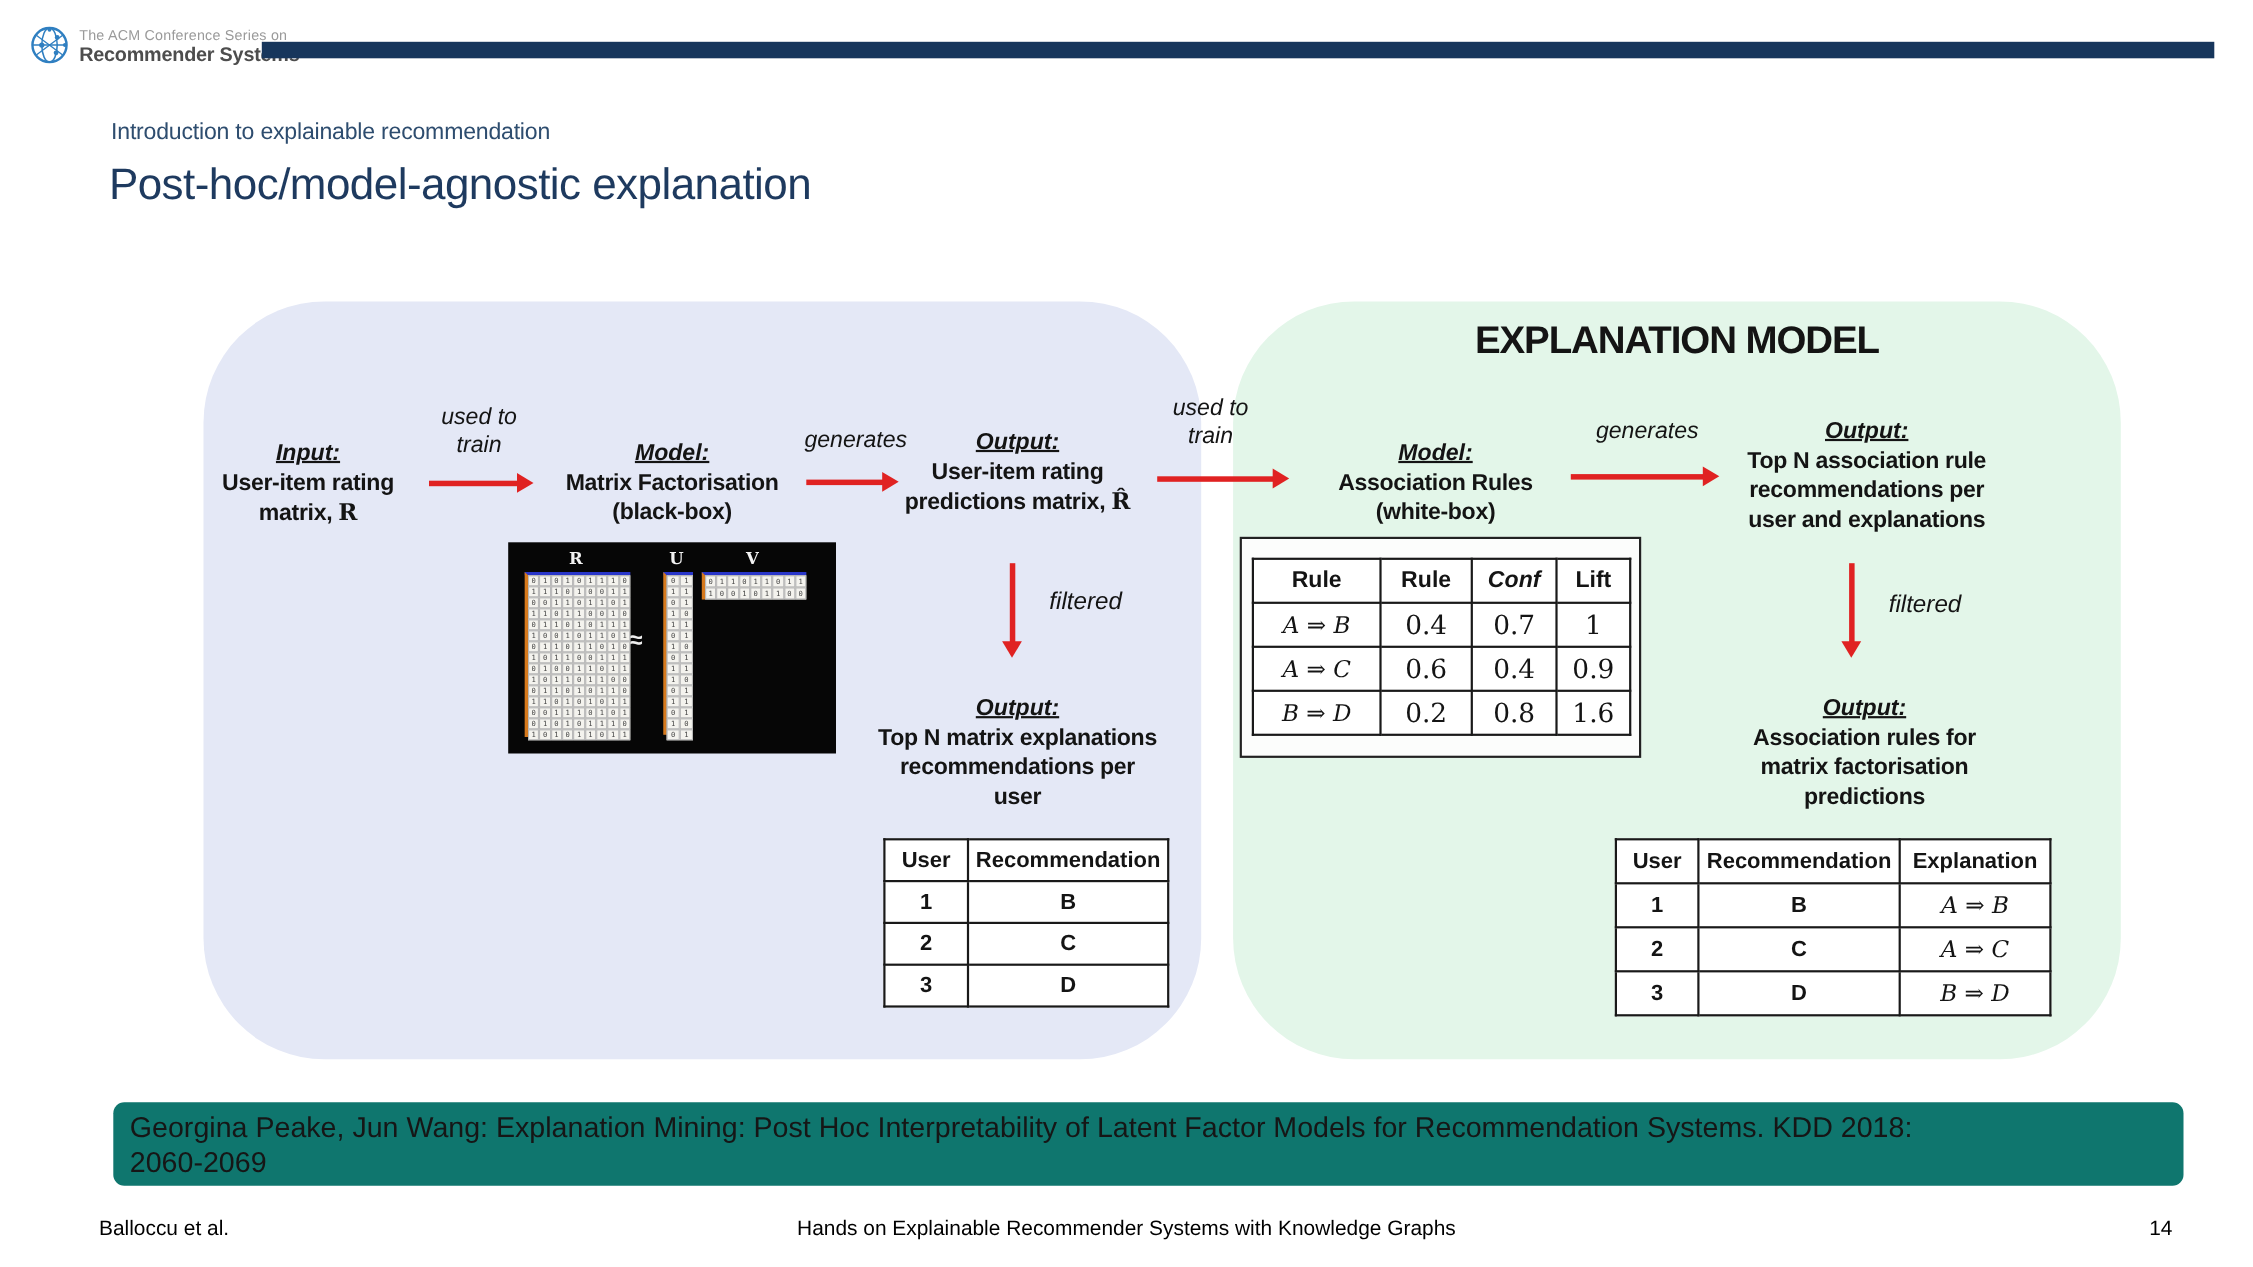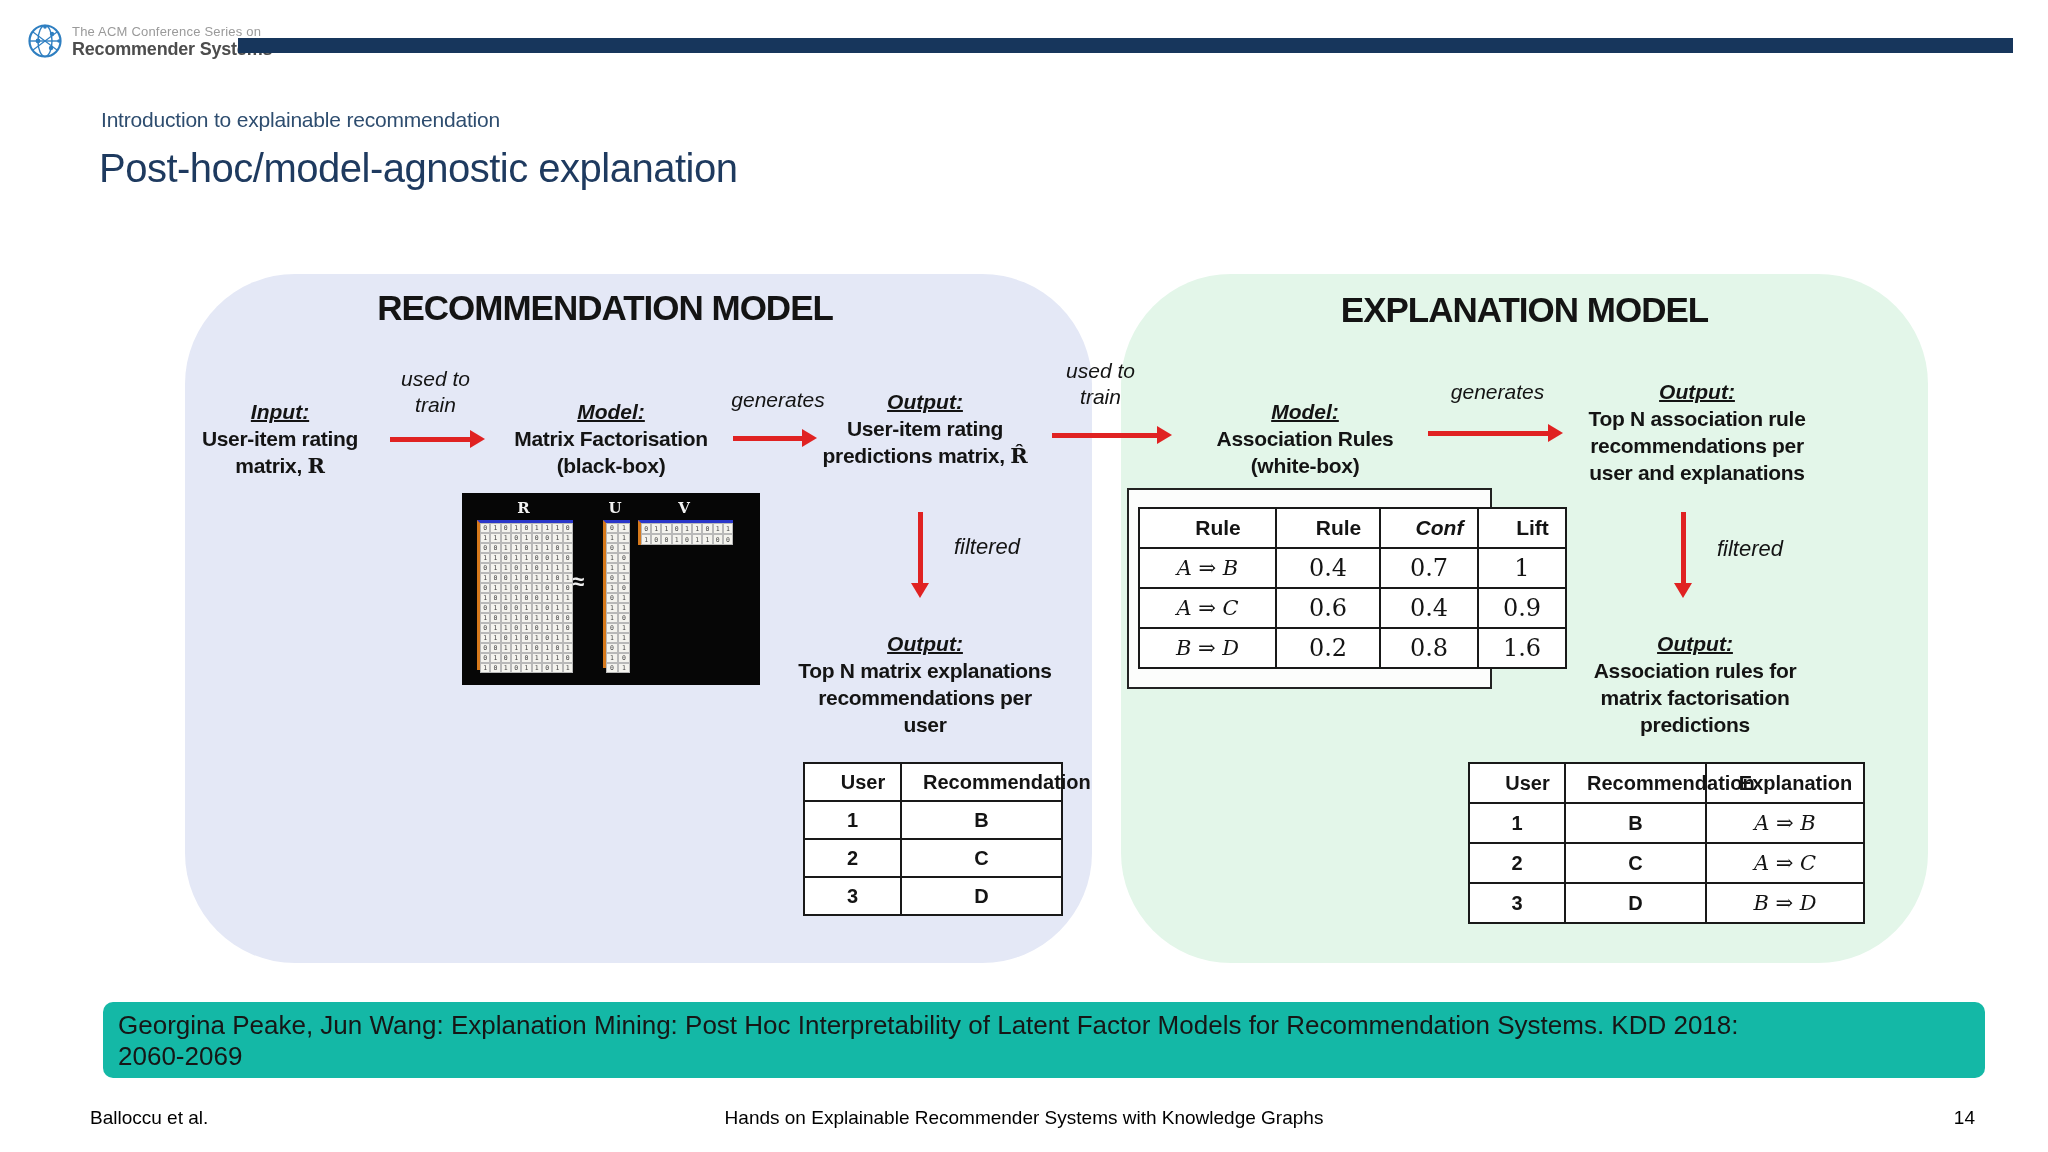--- a/index.html
+++ b/index.html
@@ -44,21 +44,21 @@
   .fig-approx{position:absolute;color:#eeeeee;font-size:22px;font-weight:700;}
   .matrix{position:absolute;display:flex;flex-direction:column;
           border-top:3px solid #2936c9;border-left:3px solid #d6791c;background:#222;}
   .m-row{flex:1;display:flex;}
   .m-cell{flex:1;background:#f4f3ee;border:0.5px solid #b9b9b9;color:#444;font-size:6.5px;
           display:flex;align-items:center;justify-content:center;font-family:"DejaVu Sans Mono",monospace;}
 
   
   .ui-table{border-collapse:collapse;background:#ffffff;table-layout:fixed;}
   .ui-table th,.ui-table td{border:2px solid #191919;text-align:center;vertical-align:middle;padding:0;}
-  .ui-table th{font-size:20px;font-weight:700;color:#141414;padding-left:21px;}
+  .ui-table th{font-size:20px;font-weight:700;color:#141414;}
   .ui-table td{font-size:20px;font-weight:600;color:#141414;}
   .math{font-family:"DejaVu Serif",serif !important;font-style:italic;font-weight:400 !important;font-size:21px !important;}
 
   #rec-table-wrap table{width:260px;}
   #rec-table-wrap tr{height:38px;}
   #rec-table-wrap th:nth-child(1),#rec-table-wrap td:nth-child(1){width:74px;}
 
   .rules-box{position:absolute;left:1127px;top:488px;width:361px;height:197px;
              border:2px solid #222;background:#fcfdfc;}
   #rules-table-wrap{position:absolute;left:1138px;top:507px;}
@@ -70,21 +70,21 @@
   #rules-table-wrap th:nth-child(2){width:81px;}
   #rules-table-wrap th:nth-child(3){width:75px;font-style:italic;}
   #rules-table-wrap th:nth-child(4){width:65px;}
 
   #exp-table-wrap table{width:397px;}
   #exp-table-wrap tr{height:40px;}
   #exp-table-wrap th:nth-child(1),#exp-table-wrap td:nth-child(1){width:73px;}
   #exp-table-wrap th:nth-child(3),#exp-table-wrap td:nth-child(3){width:135px;}
 
   
-  .citation-bar{position:absolute;left:103px;top:1002px;width:1882px;height:76px;background:#14b8a6;
+  .citation-bar{position:absolute;left:103px;top:1002px;width:1882px;height:76px;background:#0f766e;
                 border-radius:10px;box-sizing:border-box;padding:8px 15px;
                 font-size:26px;line-height:31px;color:#161616;white-space:pre-line;}
   .footer{position:absolute;top:1107px;font-size:19px;color:#000000;}
   .footer-center{left:0;right:0;text-align:center;}
 </style>
 </head>
 <body>
 
 <div id="canvas">
 
@@ -105,21 +105,20 @@
   <div class="logo-line1">The ACM Conference Series on</div>
   <div class="logo-line2">Recommender Systems</div>
   <div class="navy-bar"></div>
 
   <div class="kicker">Introduction to explainable recommendation</div>
   <div class="page-title">Post-hoc/model-agnostic explanation</div>
 
   <div class="panel-rec"></div>
   <div class="panel-exp"></div>
 
-  <div class="panel-title" style="left:185px;top:288px;width:840px">RECOMMENDATION MODEL</div>
   <div class="panel-title" style="left:1121px;top:290px;width:807px">EXPLANATION MODEL</div>
 
   <div class="abs flow-block" style="left:165px;top:398px;width:230px">
     <div class="flow-label">Input:</div>
     <div class="flow-text"><span>User-item rating</span><br><span>matrix, </span><span class="serif-sym">R</span></div>
   </div>
 
   <div class="flow-note" style="left:383px;top:366px;width:105px">used to
 train</div>
   <div class="h-arrow" style="left:390px;top:437px;width:81px"></div>

